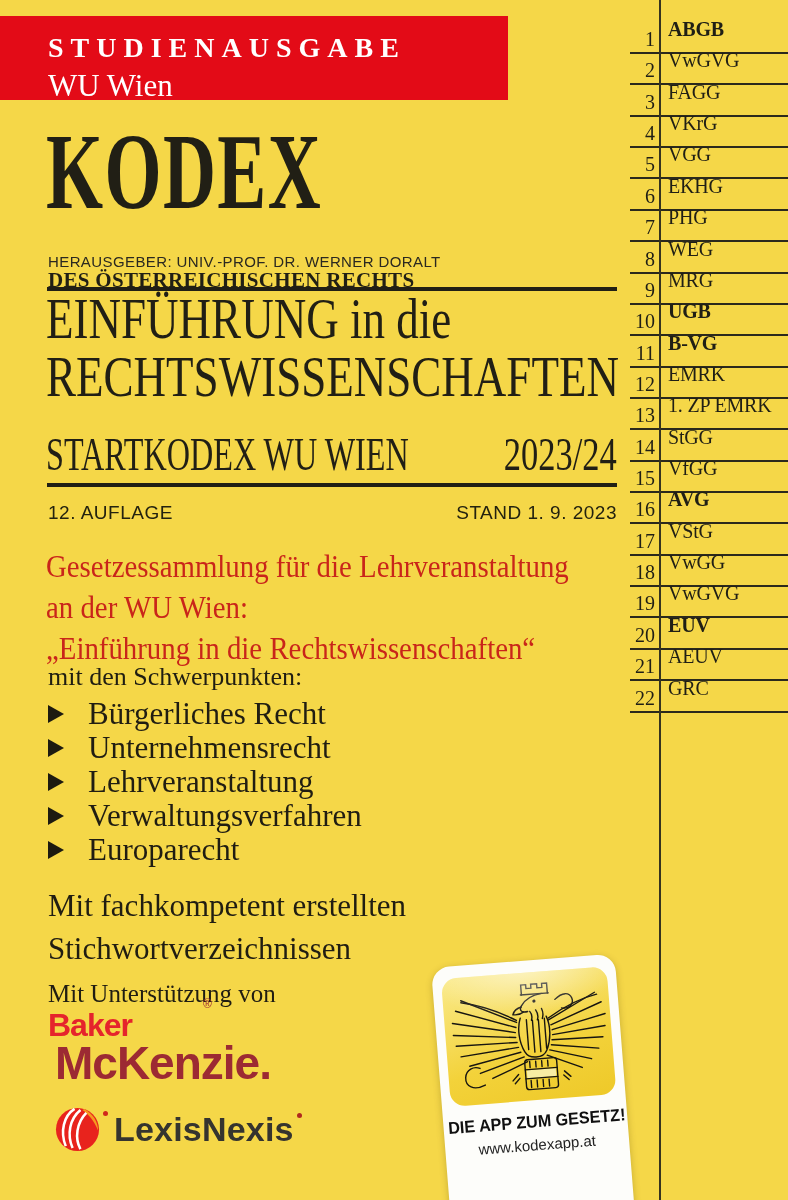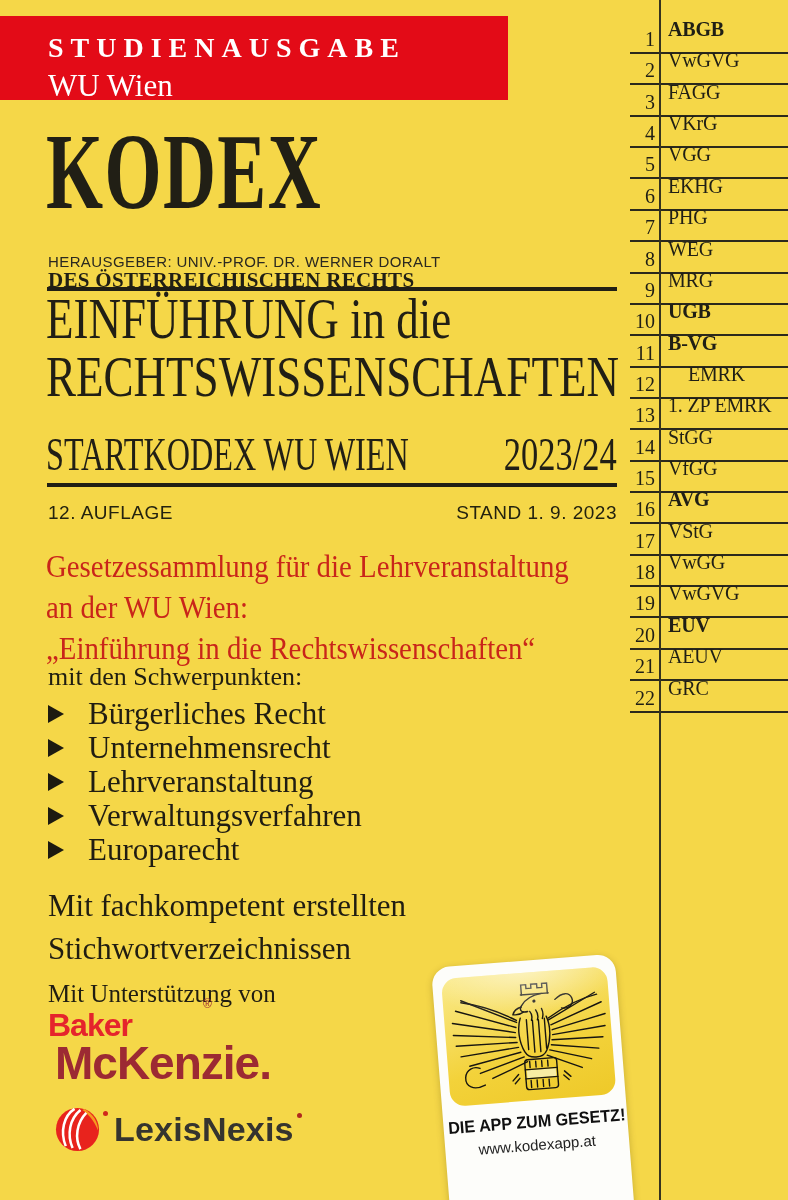--- a/index.html
+++ b/index.html
@@ -129,21 +129,21 @@
         <span class="law-label">MRG</span>
       </div>
       <div class="law-row bold" style="top: 306.24px;">
         <span class="law-num">10</span>
         <span class="law-label">UGB</span>
       </div>
       <div class="law-row bold" style="top: 337.6px;">
         <span class="law-num">11</span>
         <span class="law-label">B-VG</span>
       </div>
-      <div class="law-row" style="top: 368.96px; gap: 20px;">
+      <div class="law-row" style="top: 368.96px;">
         <span class="law-num">12</span>
         <span class="law-label">EMRK</span>
       </div>
       <div class="law-row" style="top: 400.32px;">
         <span class="law-num">13</span>
         <span class="law-label">1. ZP EMRK</span>
       </div>
       <div class="law-row" style="top: 431.68px;">
         <span class="law-num">14</span>
         <span class="law-label">StGG</span>

